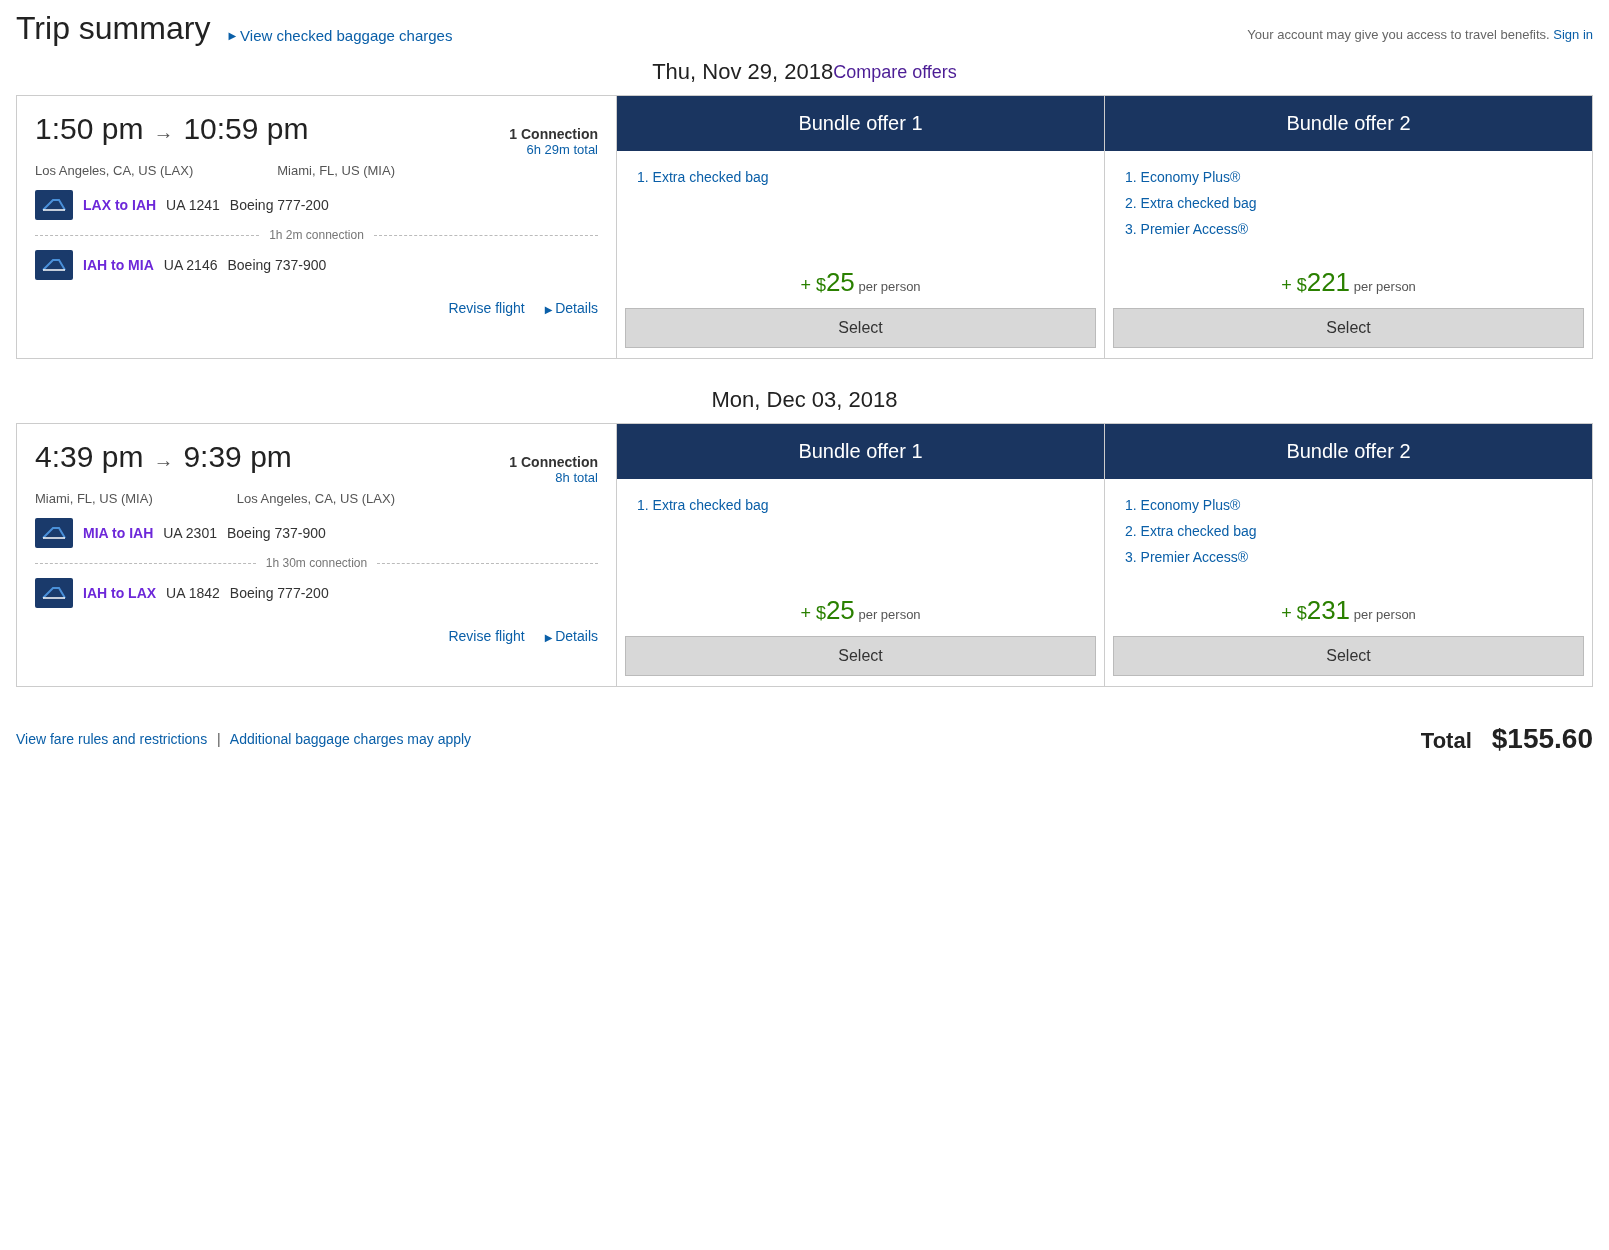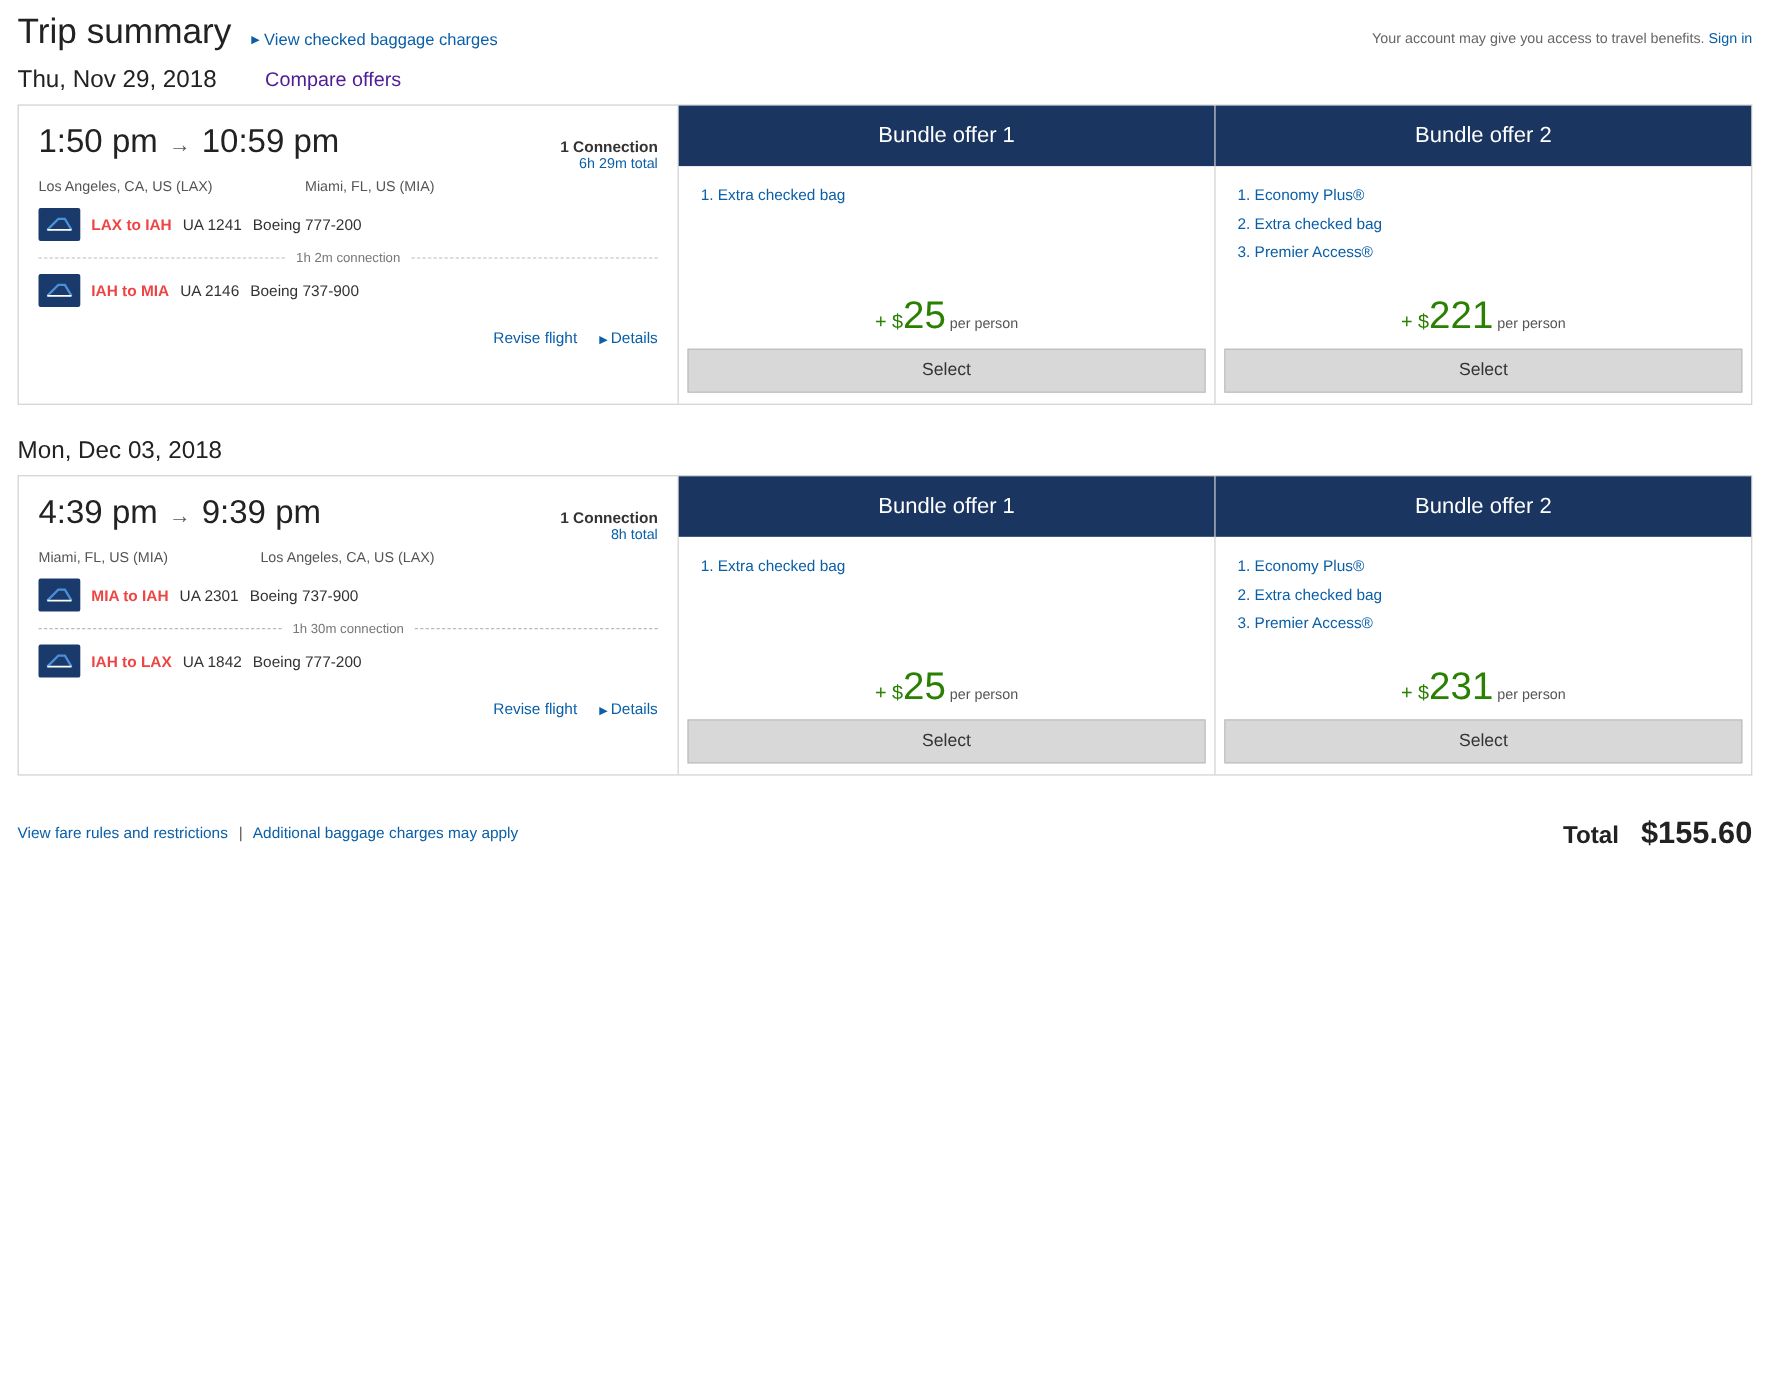--- a/index.html
+++ b/index.html
@@ -49,24 +49,23 @@
       color: #666;
     }
     .header-right .sign-in-link {
       color: #0a5fa8;
       text-decoration: none;
     }
 
     
     .date-row {
       display: flex;
-      justify-content: flex-start;
+      justify-content: center;
       align-items: center;
       margin: 8px 0 10px 0;
-      gap: 44px;
     }
     .date-label {
       font-size: 22px;
       font-weight: 400;
       color: #222;
     }
     .compare-offers-link {
       color: #4c1d95;
       font-size: 18px;
       text-decoration: none;
@@ -128,21 +127,21 @@
       align-items: center;
       gap: 10px;
       margin-bottom: 6px;
     }
     .segment-text {
       font-size: 14px;
       color: #333;
     }
     .segment-route {
       font-weight: 600;
-      color: #ef4444;
+      color: #6d28d9;
     }
     .connection-divider {
       display: flex;
       align-items: center;
       margin: 8px 0;
       color: #999;
       font-size: 12px;
     }
     .connection-divider::before,
     .connection-divider::after {
@@ -200,21 +199,21 @@
     }
     .bundle-price-row {
       text-align: center;
       padding: 10px 10px 6px 10px;
     }
     .bundle-price {
       font-size: 13px;
       color: #555;
     }
     .bundle-price .price-amount {
-      font-size: 35px;
+      font-size: 26px;
       color: #2a8000;
       font-weight: 300;
     }
     .bundle-price .price-sign {
       font-size: 18px;
       color: #2a8000;
     }
     .bundle-select-btn {
       display: block;
       width: calc(100% - 16px);

